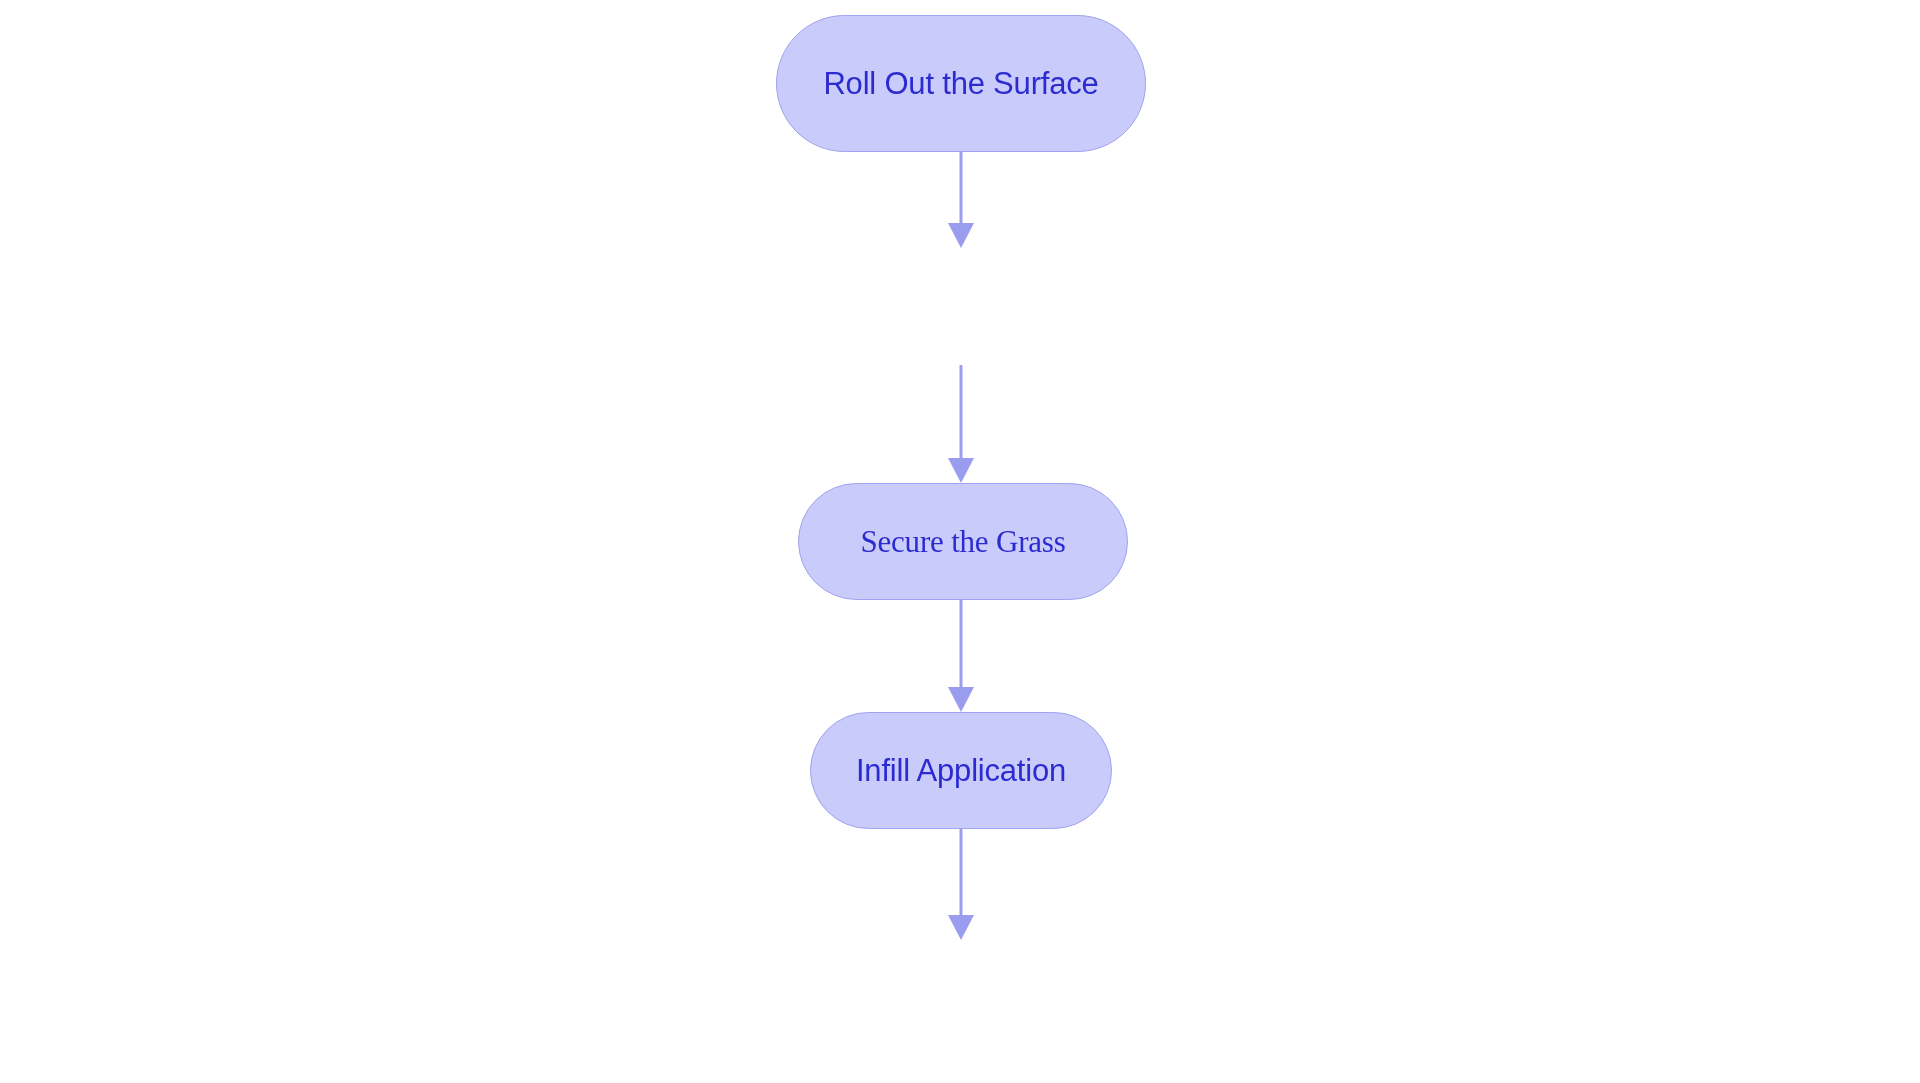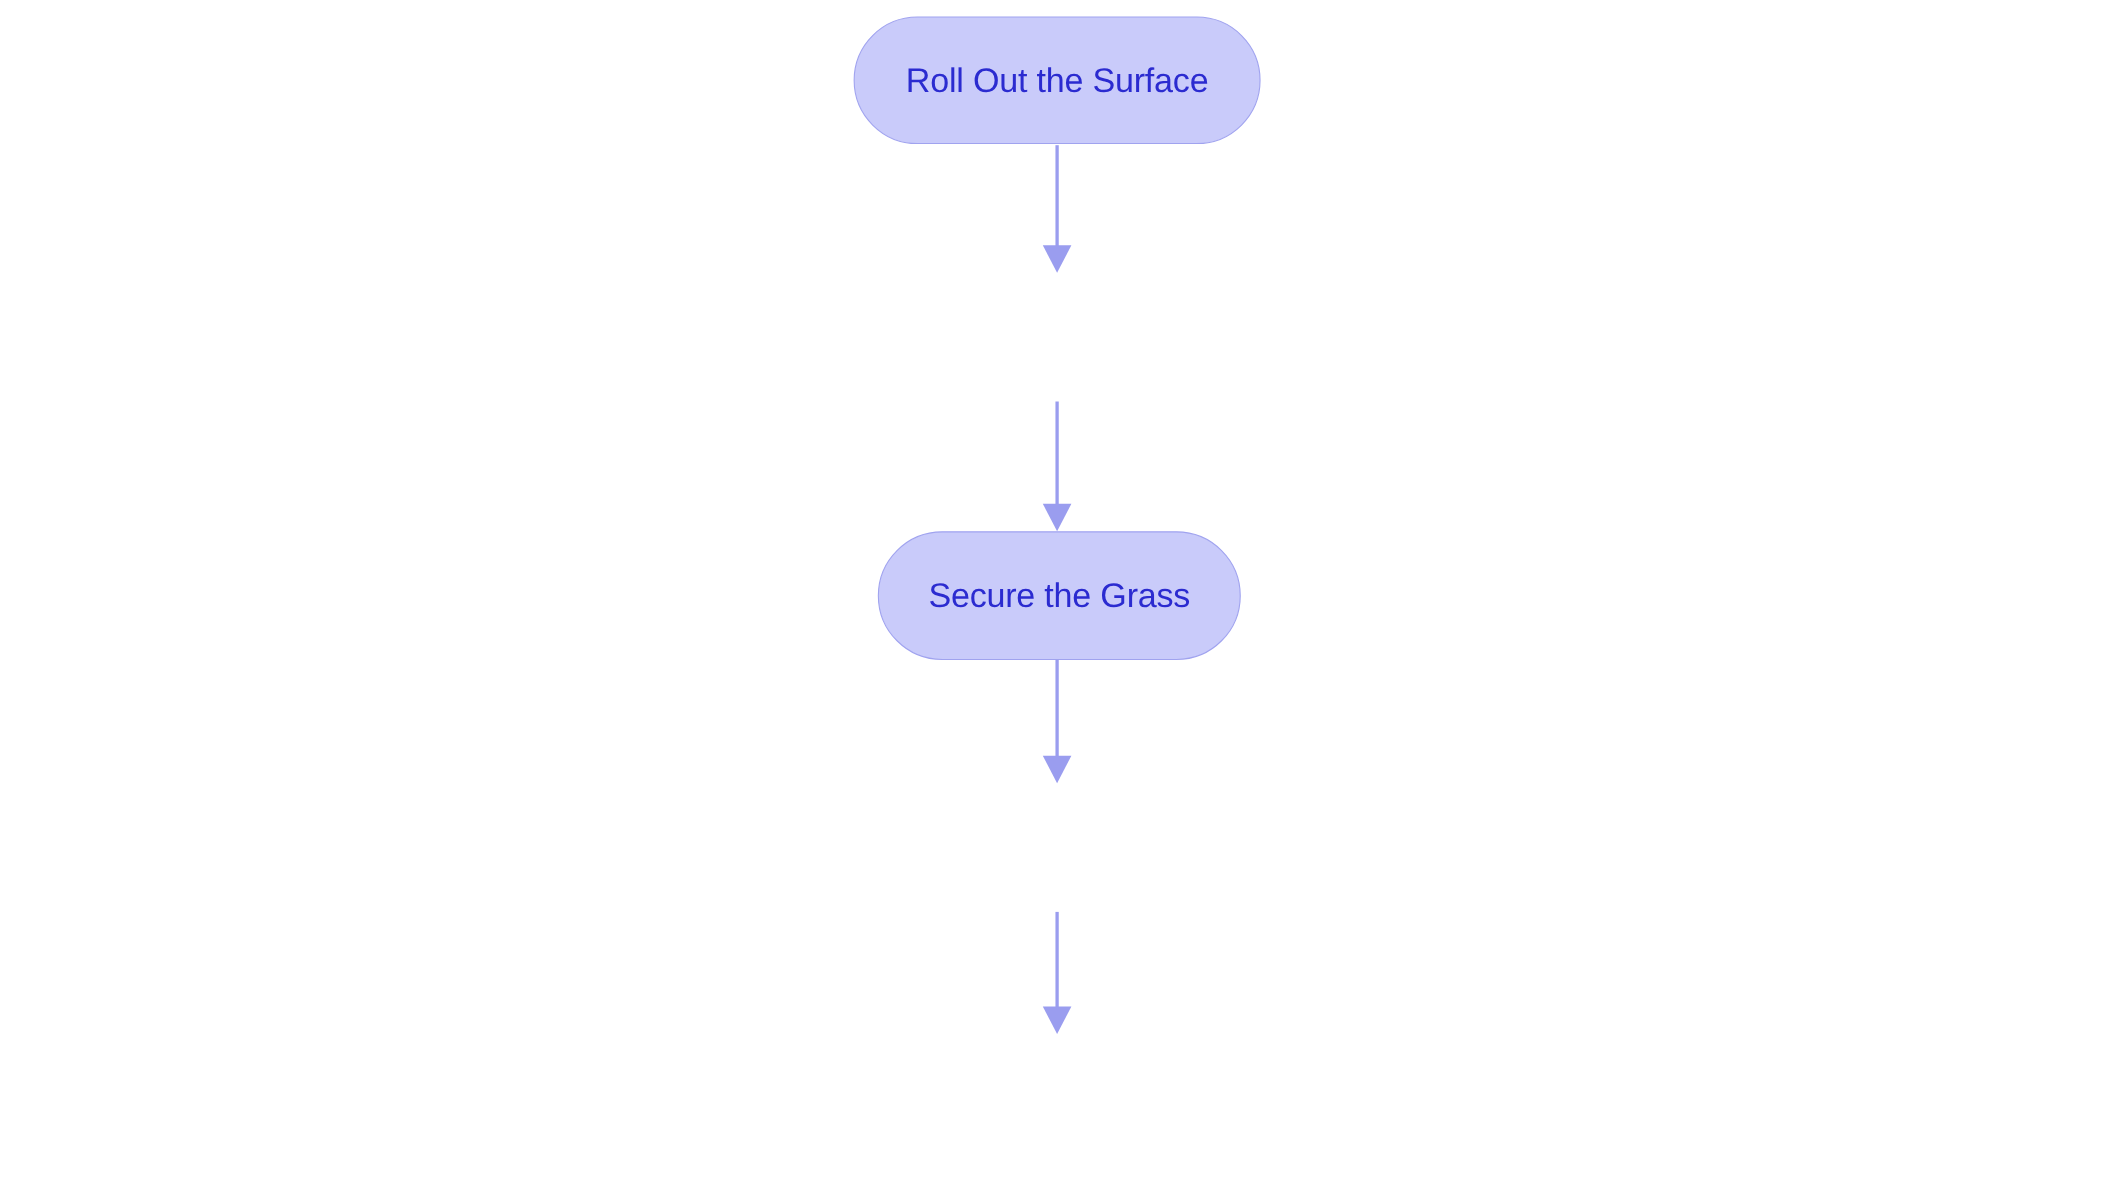--- a/index.html
+++ b/index.html
@@ -43,23 +43,23 @@
     letter-spacing: -0.2px;
     line-height: 1;
     white-space: nowrap;
   }
   .flow-node .node-label {
     display: block;
     padding: 0 6px;
   }
 
   
-  #node-1 { left: 776px; top: 15px;  width: 370px; height: 116px; }
+  #node-1 { left: 776px; top: 15px;  width: 370px; height: 137px; }
   #node-2 { left: 855px; top: 248px; width: 215px; height: 117px; }
-  #node-3 { left: 798px; top: 483px; width: 330px; height: 117px; }
+  #node-3 { left: 798px; top: 483px; width: 330px; height: 117px; font-family: Liberation Serif, serif; }
   #node-4 { left: 810px; top: 712px; width: 302px; height: 117px; }
   #node-5 { left: 806px; top: 940px; width: 314px; height: 117px; }
 </style>
 </head>
 <body>
 
 <div id="flowchart-canvas">
 
   <svg class="edge-layer" width="1920" height="1083" viewBox="0 0 1920 1083" xmlns="http://www.w3.org/2000/svg">
 
@@ -86,15 +86,18 @@
 
   <div class="flow-node" id="node-1">
     <span class="node-label">Roll Out the Surface</span>
   </div>
 
 
   <div class="flow-node" id="node-3">
     <span class="node-label">Secure the Grass</span>
   </div>
 
+  <div class="flow-node" id="node-4">
+    <span class="node-label">Infill Application</span>
+  </div>
 
 
 </div>
 
 </body></html>

